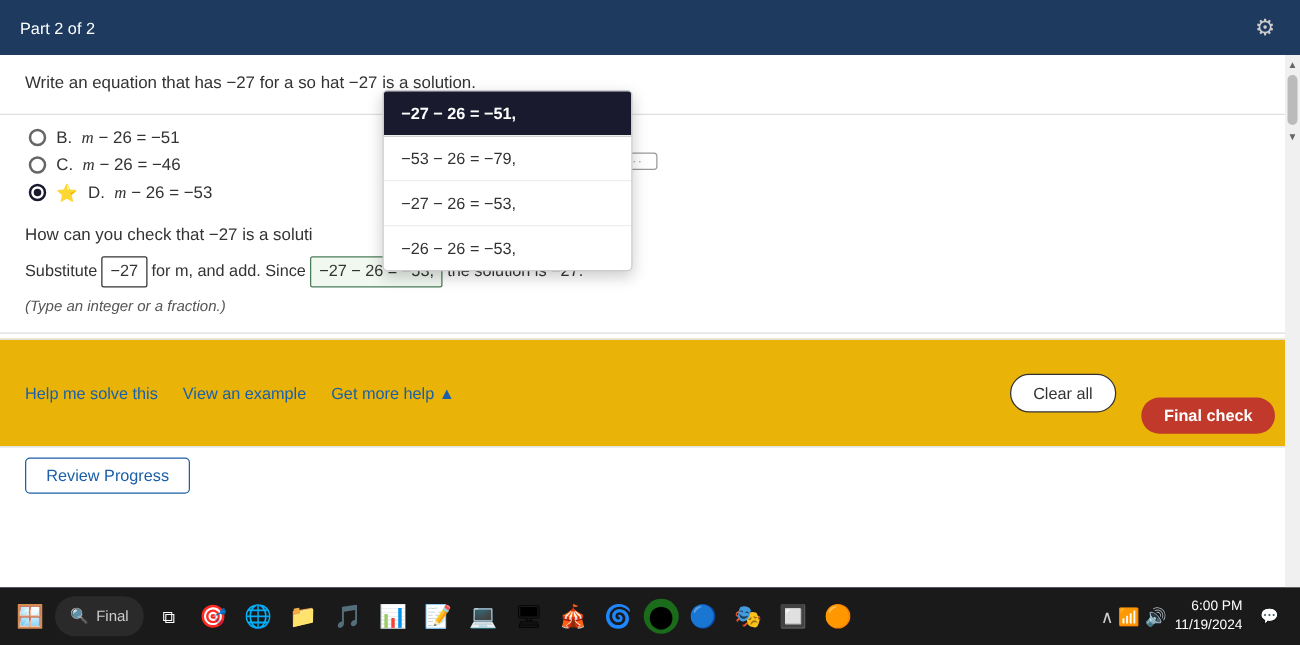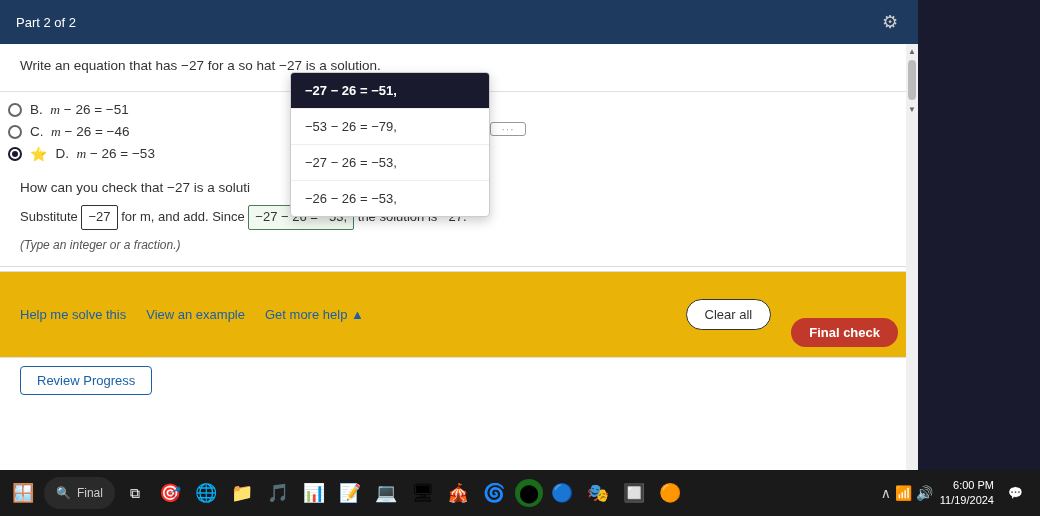--- a/index.html
+++ b/index.html
@@ -7,21 +7,21 @@
       background: #1a1a2e;
       width: 1040px;
       height: 516px;
       overflow: hidden;
       font-family: Arial, sans-serif;
       display: flex;
       flex-direction: column;
     }
 
     .monitor-screen {
-      width: 918px;
+      width: 1040px;
       height: 470px;
       background: #1e3a5f;
       display: flex;
       flex-direction: column;
       position: relative;
     }
 
     
     .top-bar {
       background: #1e3a5f;
@@ -72,21 +72,21 @@
     .question-text {
       font-size: 13.5px;
       color: #333;
       margin-bottom: 8px;
     }
 
     
     .dropdown-popup {
       position: absolute;
       top: 28px;
-      left: 290px;
+      left: 306px;
       background: #fff;
       border: 1px solid #ccc;
       border-radius: 4px;
       box-shadow: 0 4px 12px rgba(0,0,0,0.2);
       z-index: 100;
       width: 200px;
       overflow: hidden;
     }
 
     .dropdown-item {
@@ -142,21 +142,21 @@
     .scroll-thumb {
       width: 8px;
       height: 40px;
       background: #bbb;
       border-radius: 4px;
       margin: 4px 0;
     }
 
     
     .answer-options {
-      padding: 10px 8px;
+      padding: 10px 23px;
       display: flex;
       flex-direction: column;
       gap: 6px;
     }
     .answer-option {
       display: flex;
       align-items: center;
       gap: 8px;
       font-size: 13.5px;
       color: #333;

